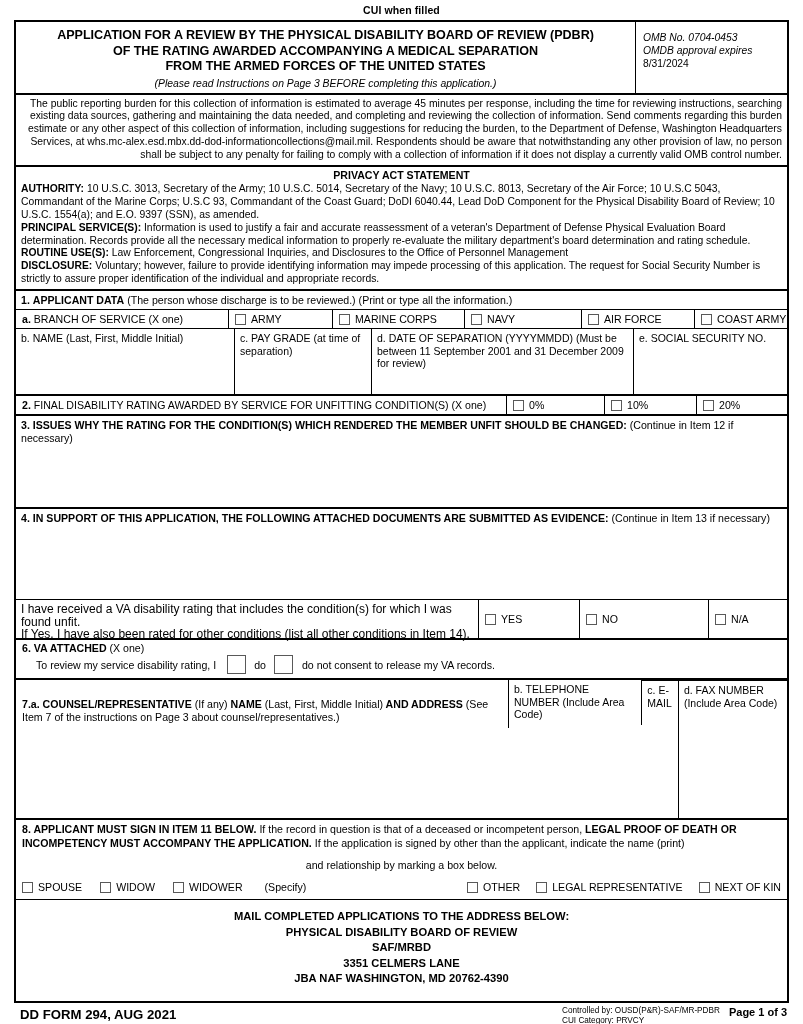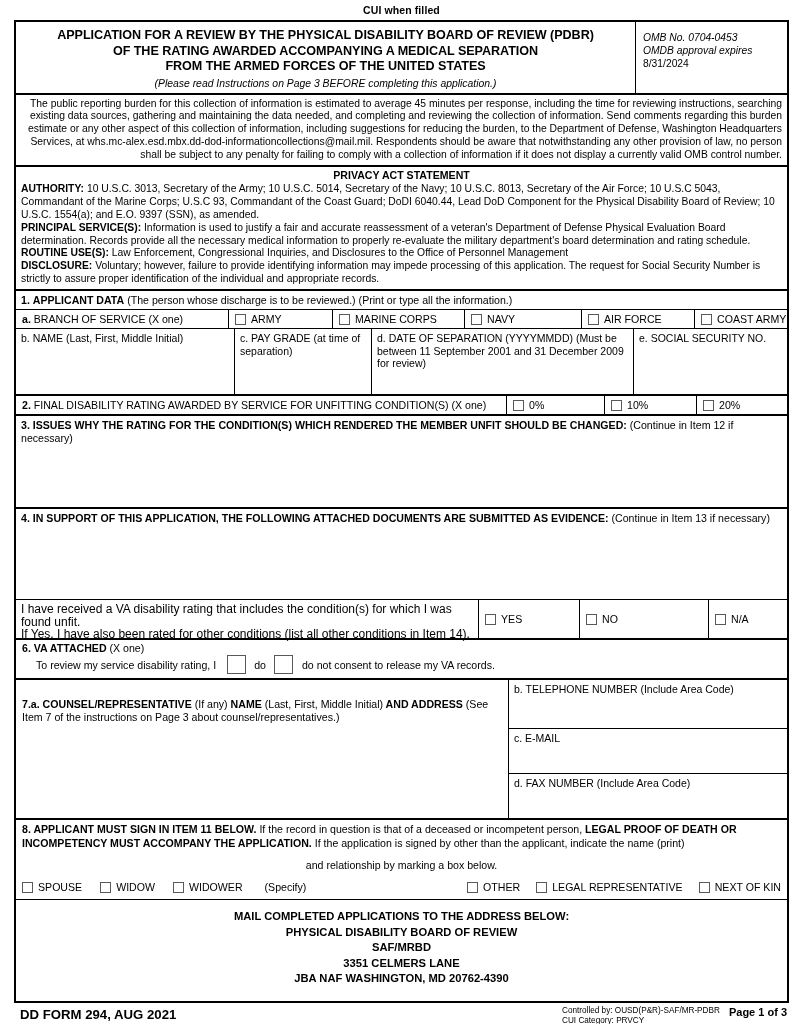--- a/index.html
+++ b/index.html
@@ -335,21 +335,21 @@
       </div>
     </div>
 
     <div class="row bt2">
       <div class="cell" style="width:492px;flex:0 0 492px;padding:0;position:relative;height:138px;">
         <div style="font-size:10.6px;line-height:12.8px;position:absolute;top:18px;left:6px;right:5px;">
           <b>7.a.</b><b> COUNSEL/REPRESENTATIVE </b><span class="it">(If any)</span><b> NAME </b><span class="it">(Last, First, Middle Initial)</span><b> AND ADDRESS </b><span class="it">(See Item 7 of the instructions on Page 3 about counsel/representatives.)</span>
         </div>
         <div style="position:absolute;top:62px;left:6px;font-size:10.5px;"></div>
       </div>
-      <div style="flex:1 1 auto;display:flex;flex-direction:column;">
+      <div style="flex:1 1 auto;display:flex;flex-direction:row;">
         <div class="cell bl" style="height:48px;box-sizing:border-box;padding:3px 5px;">
           <div class="field-label">
             <span>b. TELEPHONE NUMBER</span>
             <span class="it">(Include Area Code)</span>
           </div>
           <div style="font-size:10.5px;"></div>
         </div>
         <div class="cell bl bt" style="height:45px;box-sizing:border-box;padding:3px 5px;">
           <div class="field-label">c. E-MAIL</div>
           <div style="font-size:10.5px;"></div>

